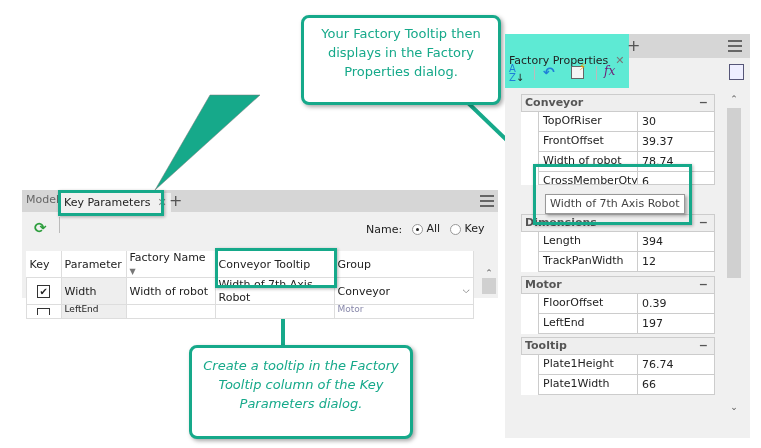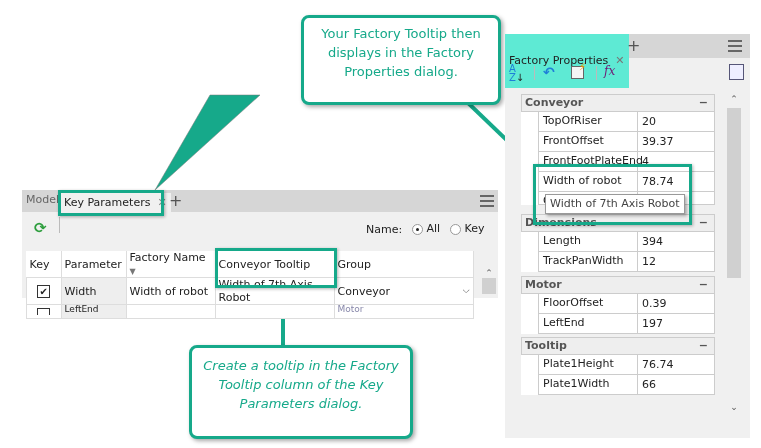--- a/index.html
+++ b/index.html
@@ -122,29 +122,25 @@
       </span>
     <span class="abs" style="left:87px;top:2px;width:1px;height:14px;background:#bbb"></span>
     <span class="abs" style="left:95px;top:0;color:#701a75;font-style:italic;font-family:'DejaVu Serif',serif;font-size:12px">fx</span>
     <span class="abs" style="left:220px;top:0;width:13px;height:14px;border:1px solid #557;background:#eef"></span>
   </div>
 
   <div class="group" style="top:60px">
     <div class="ghead"><span>Conveyor</span><span class="minus">−</span></div>
     <div class="prow">
         <span class="n">TopOfRiser</span>
-        <span class="v">20</span>
+        <span class="v">30</span>
       </div>
     <div class="prow">
         <span class="n">FrontOffset</span>
         <span class="v">39.37</span>
-      </div>
-    <div class="prow">
-        <span class="n">FrontFootPlateEnd</span>
-        <span class="v">4</span>
       </div>
     <div class="prow">
         <span class="n">Width of robot</span>
         <span class="v">78.74</span>
       </div>
     <div class="prow" style="height:12px;overflow:hidden">
         <span class="n">CrossMemberQty</span>
         <span class="v">6</span>
       </div>
   </div>

